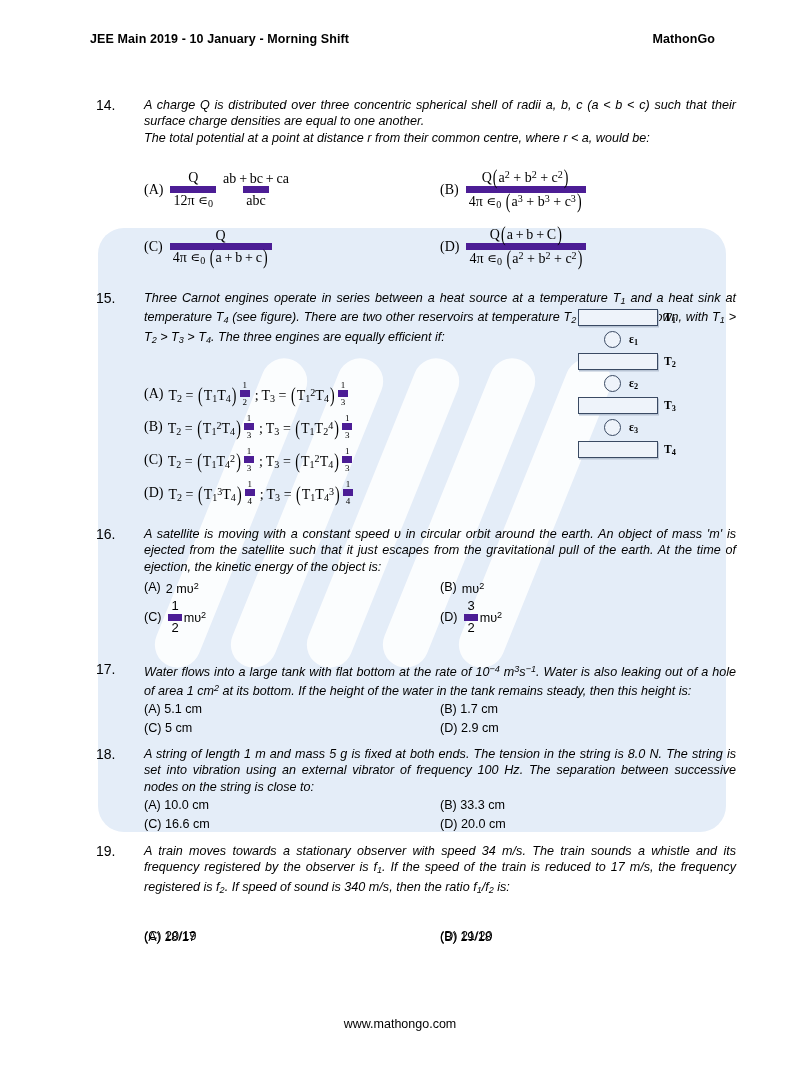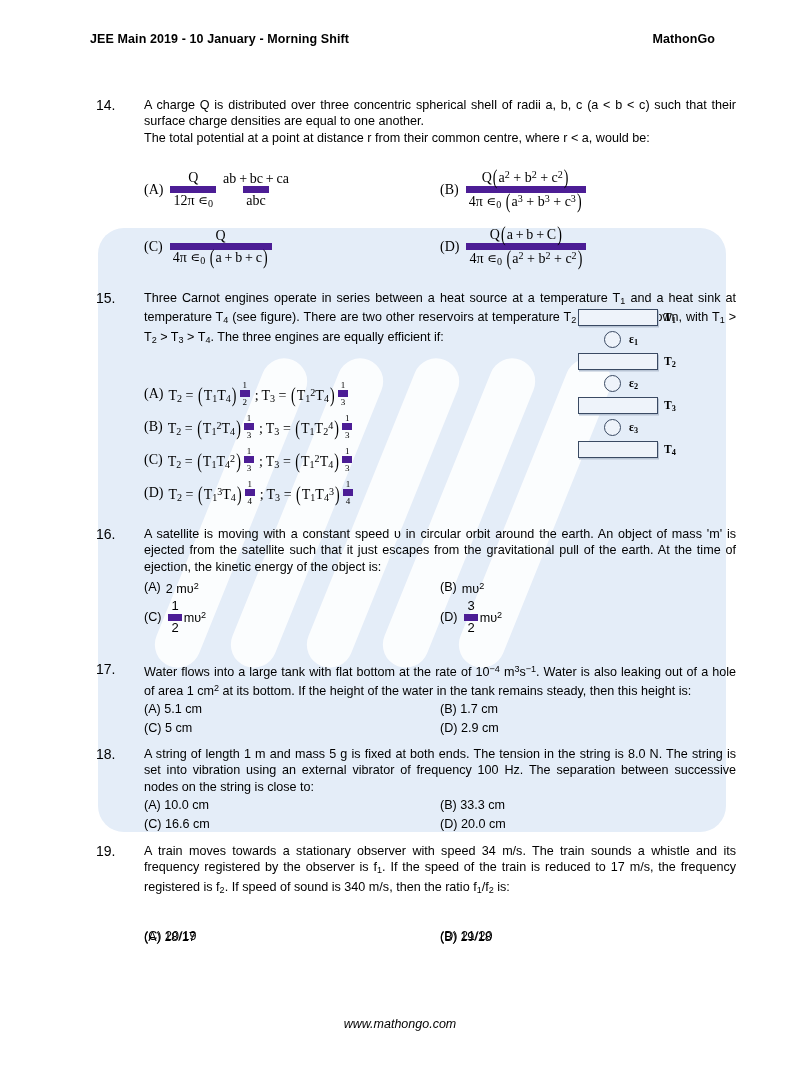--- a/index.html
+++ b/index.html
@@ -55,21 +55,21 @@
   .q {
     position: absolute;
     left: 96px;
     width: 640px;
     font-size: 12.6px;
     line-height: 16.4px;
   }
   .q-head { display: flex; align-items: flex-start; }
   .q-num { width: 48px; flex: 0 0 48px; font-size: 14px; }
   .q-body { flex: 1 1 auto; }
-  .just { text-align: justify; text-align-last: left; }
+  .just { text-align: justify; text-align-last: left; font-style: italic; }
   .narrow { width: 420px; }
 
   .opts2 {
     display: flex;
     margin-left: 48px;
     margin-top: 1px;
   }
   .opts2 > div { width: 50%; }
   .opt-line { margin-left: 48px; }
 
@@ -122,21 +122,20 @@
     background: #eef3fa;
   }
   .eng-lbl { margin-left: 8px; font-size: 11.5px; font-weight: bold; font-family: "Liberation Serif", serif; }
   .res-gap { margin: 5px 0; }
 
   .footer {
     position: absolute;
     left: 0; right: 0; top: 1017px;
     text-align: center;
     font-size: 12.5px;
-    font-style: italic;
   }
 </style>
 </head>
 <body>
 
 <div class="page">
 
   <div class="header">
     <span>JEE Main 2019 - 10 January - Morning Shift</span>
     <span>MathonGo</span>

